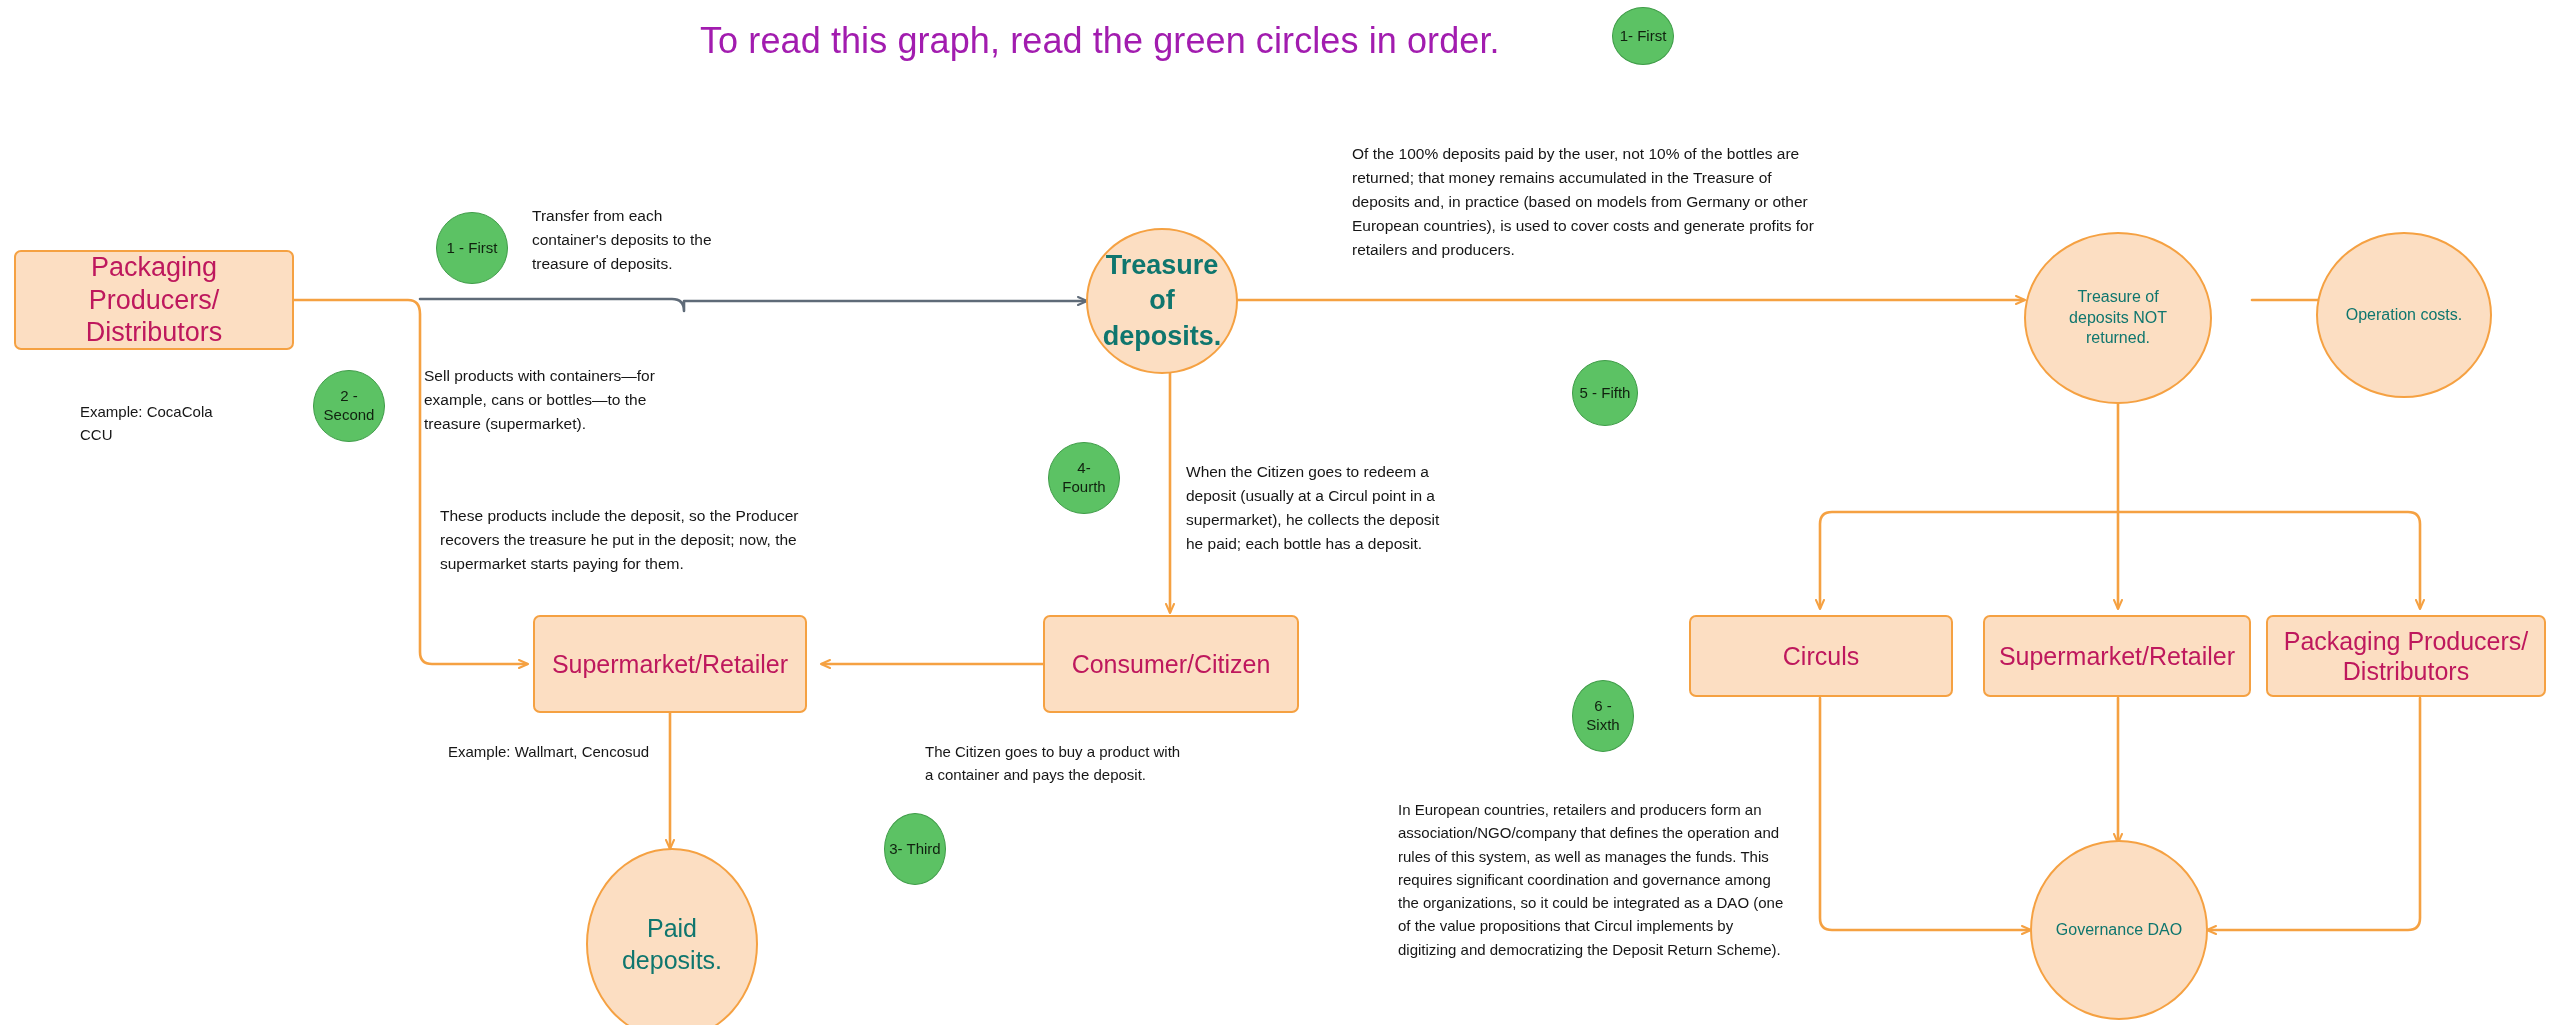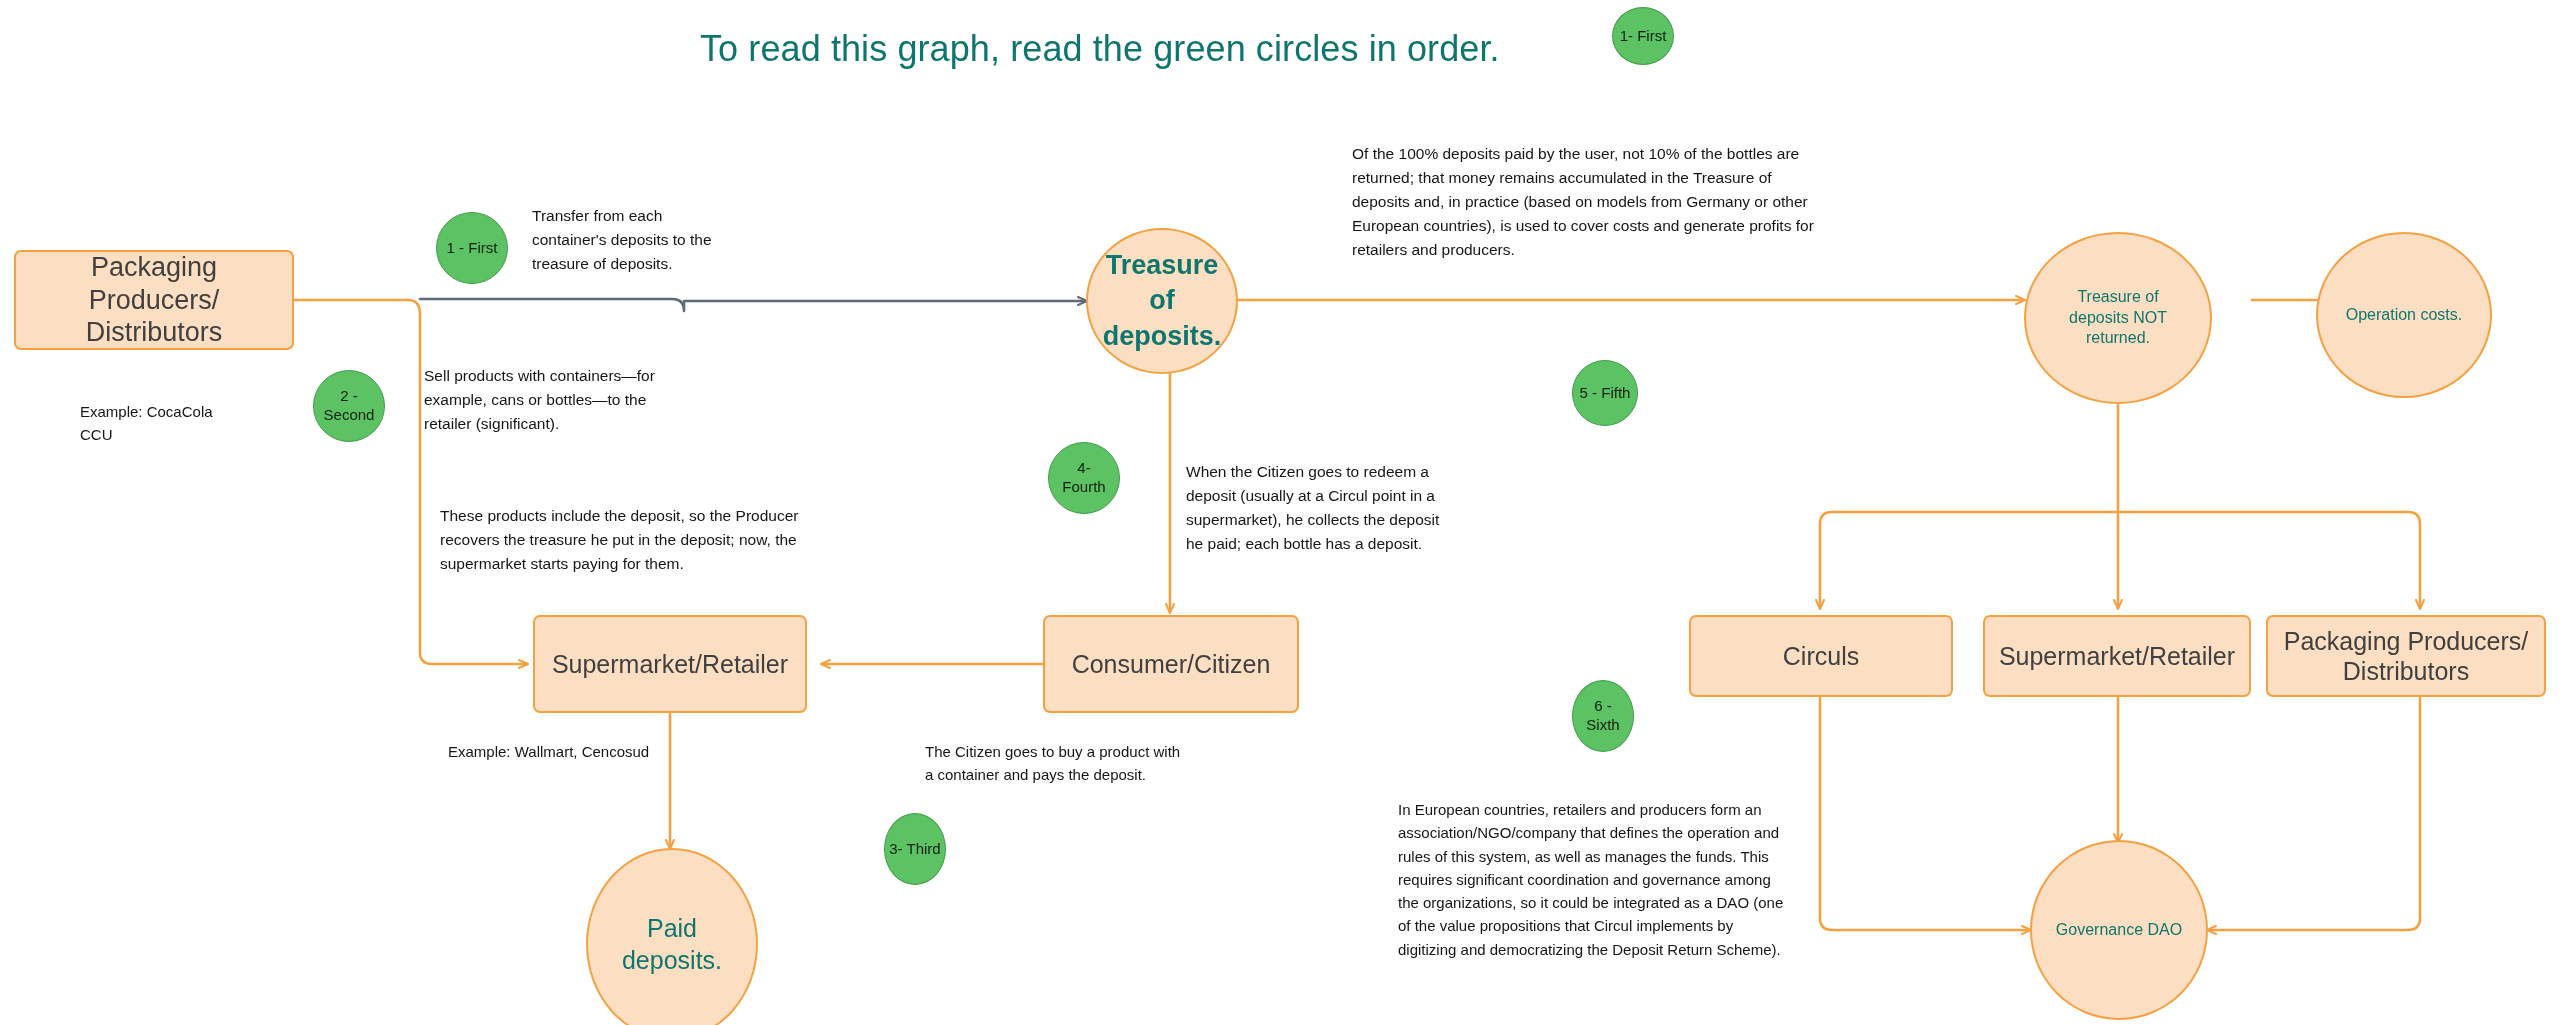--- a/index.html
+++ b/index.html
@@ -7,41 +7,40 @@
     width:2560px;height:1025px;position:relative;overflow:hidden;
     font-family:"Liberation Sans","DejaVu Sans",sans-serif;
     color:#1f1f1f;
   }
   #canvas{position:absolute;inset:0;width:2560px;height:1025px;}
   svg.wires{position:absolute;left:0;top:0;width:2560px;height:1025px;pointer-events:none;}
 
   .node{position:absolute;box-sizing:border-box;display:flex;align-items:center;justify-content:center;text-align:center;}
   .box{
     background:#fcdec2;border:2.5px solid #f5a142;border-radius:7px;
-    color:#404040;line-height:1.22;padding:4px 8px;
+    color:#be185d;line-height:1.22;padding:4px 8px;
   }
   .ellipse{
     background:#fcdec2;border:2px solid #f5a142;border-radius:50%;
     color:#0f766e;line-height:1.3;padding:6px;
   }
   .green{
     background:#5cc264;border:1.5px solid #3f9c48;border-radius:50%;
     color:#10210f;line-height:1.25;padding:4px;
     font-size:15px;
     text-align:center;
   }
   .note{
     position:absolute;color:#161616;line-height:1.55;font-size:15.5px;
     white-space:pre-line;
   }
   .note.small{font-size:15px;}
   .title{
-    position:absolute;font-size:36px;color:#0f766e;white-space:nowrap;
+    position:absolute;font-size:36px;color:#a21caf;white-space:nowrap;
     letter-spacing:.1px;
-    margin-top:8px;
   }
   .b-lg{font-size:27px;font-weight:400;}
   .b-md{font-size:25px;font-weight:400;}
   .b-bold{font-size:27px;font-weight:700;}
   .e-sm{font-size:16px;font-weight:400;}
   .e-md{font-size:25px;font-weight:400;}
 </style>
 </head>
 <body>
 
@@ -101,21 +100,21 @@
 
   <div class="note" style="left:532px;top:204px;width:290px;">Transfer from each
 container's deposits to the
 treasure of deposits.</div>
 
   <div class="node green" style="left:313px;top:370px;width:72px;height:72px;white-space:pre-line;">2 -
 Second</div>
 
   <div class="note" style="left:424px;top:364px;width:340px;">Sell products with containers—for
 example, cans or bottles—to the
-retailer (significant).</div>
+treasure (supermarket).</div>
 
   <div class="note" style="left:440px;top:504px;width:520px;">These products include the deposit, so the Producer
 recovers the treasure he put in the deposit; now, the
 supermarket starts paying for them.</div>
 
   <div class="node ellipse b-bold" style="left:1086px;top:228px;width:152px;height:146px;white-space:pre-line;">Treasure
 of
 deposits.</div>
 
   <div class="note" style="left:1352px;top:142px;width:530px;">Of the 100% deposits paid by the user, not 10% of the bottles are

